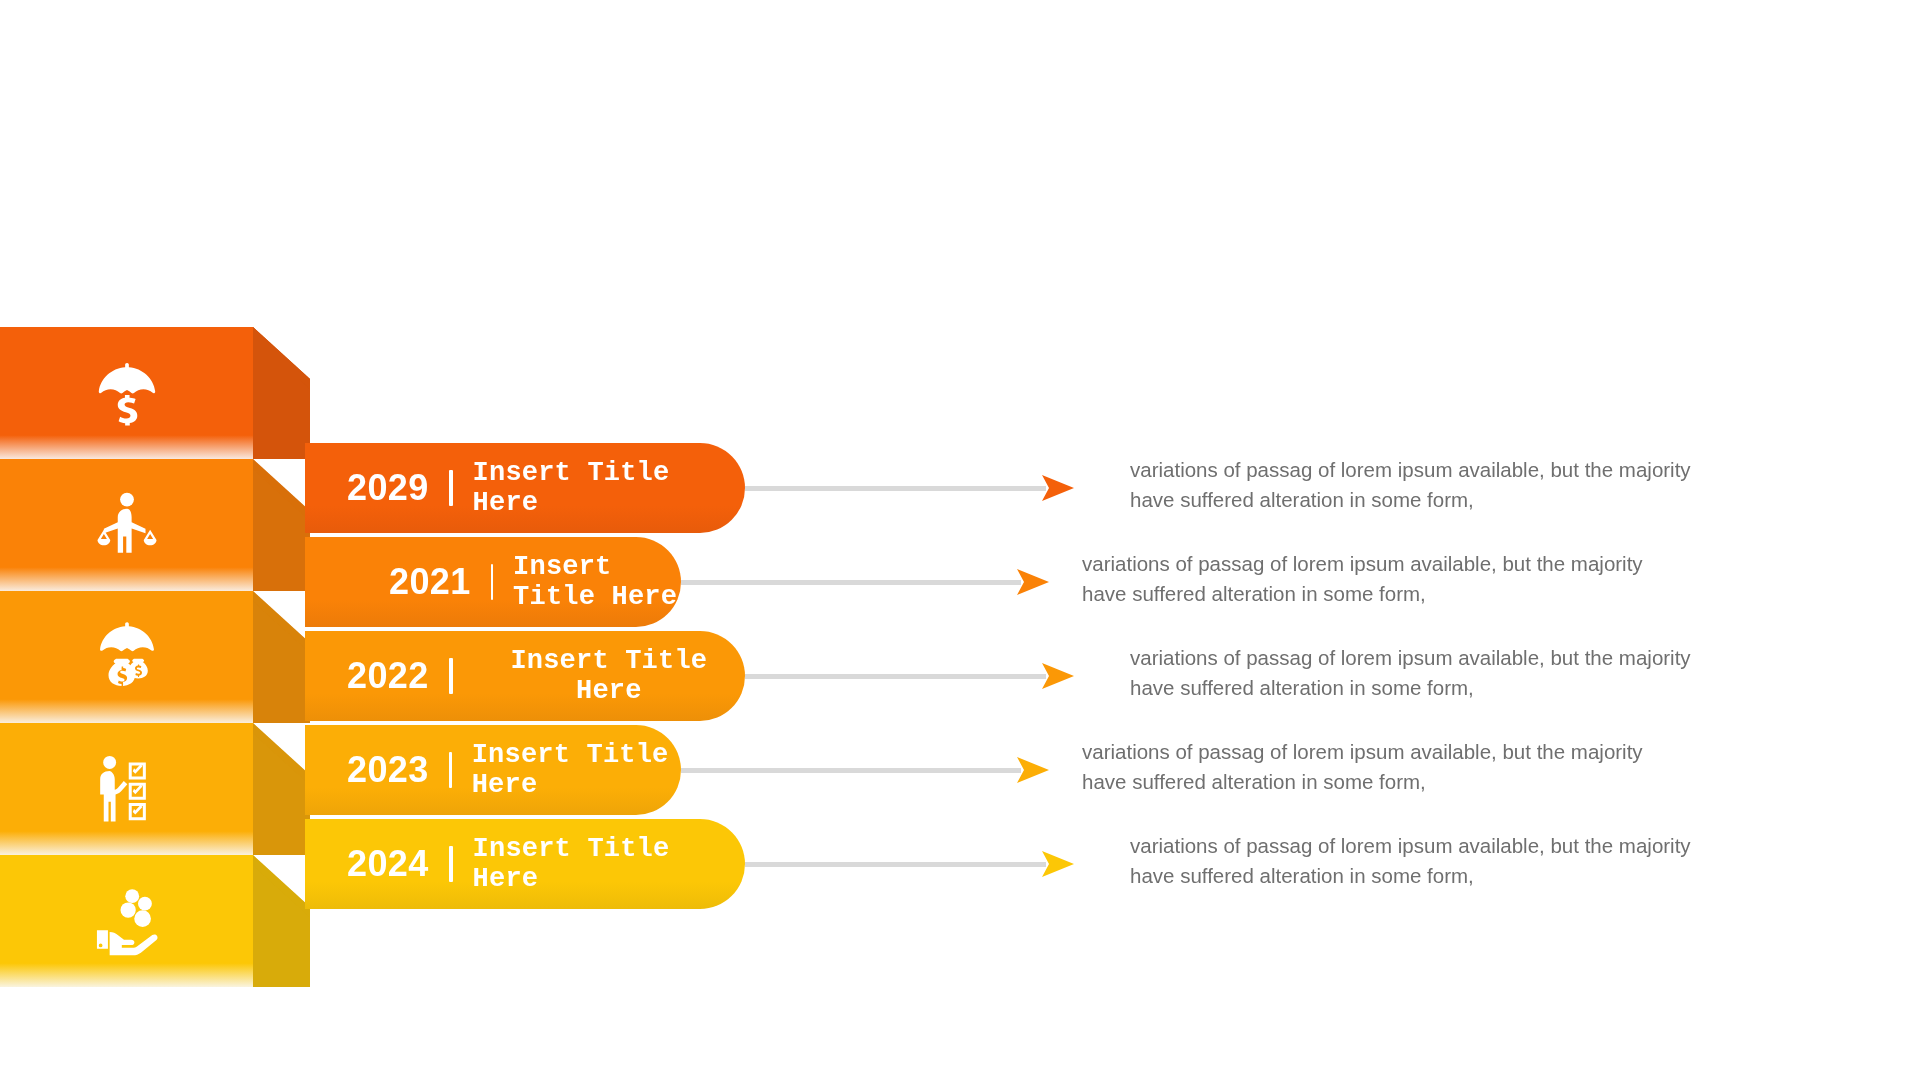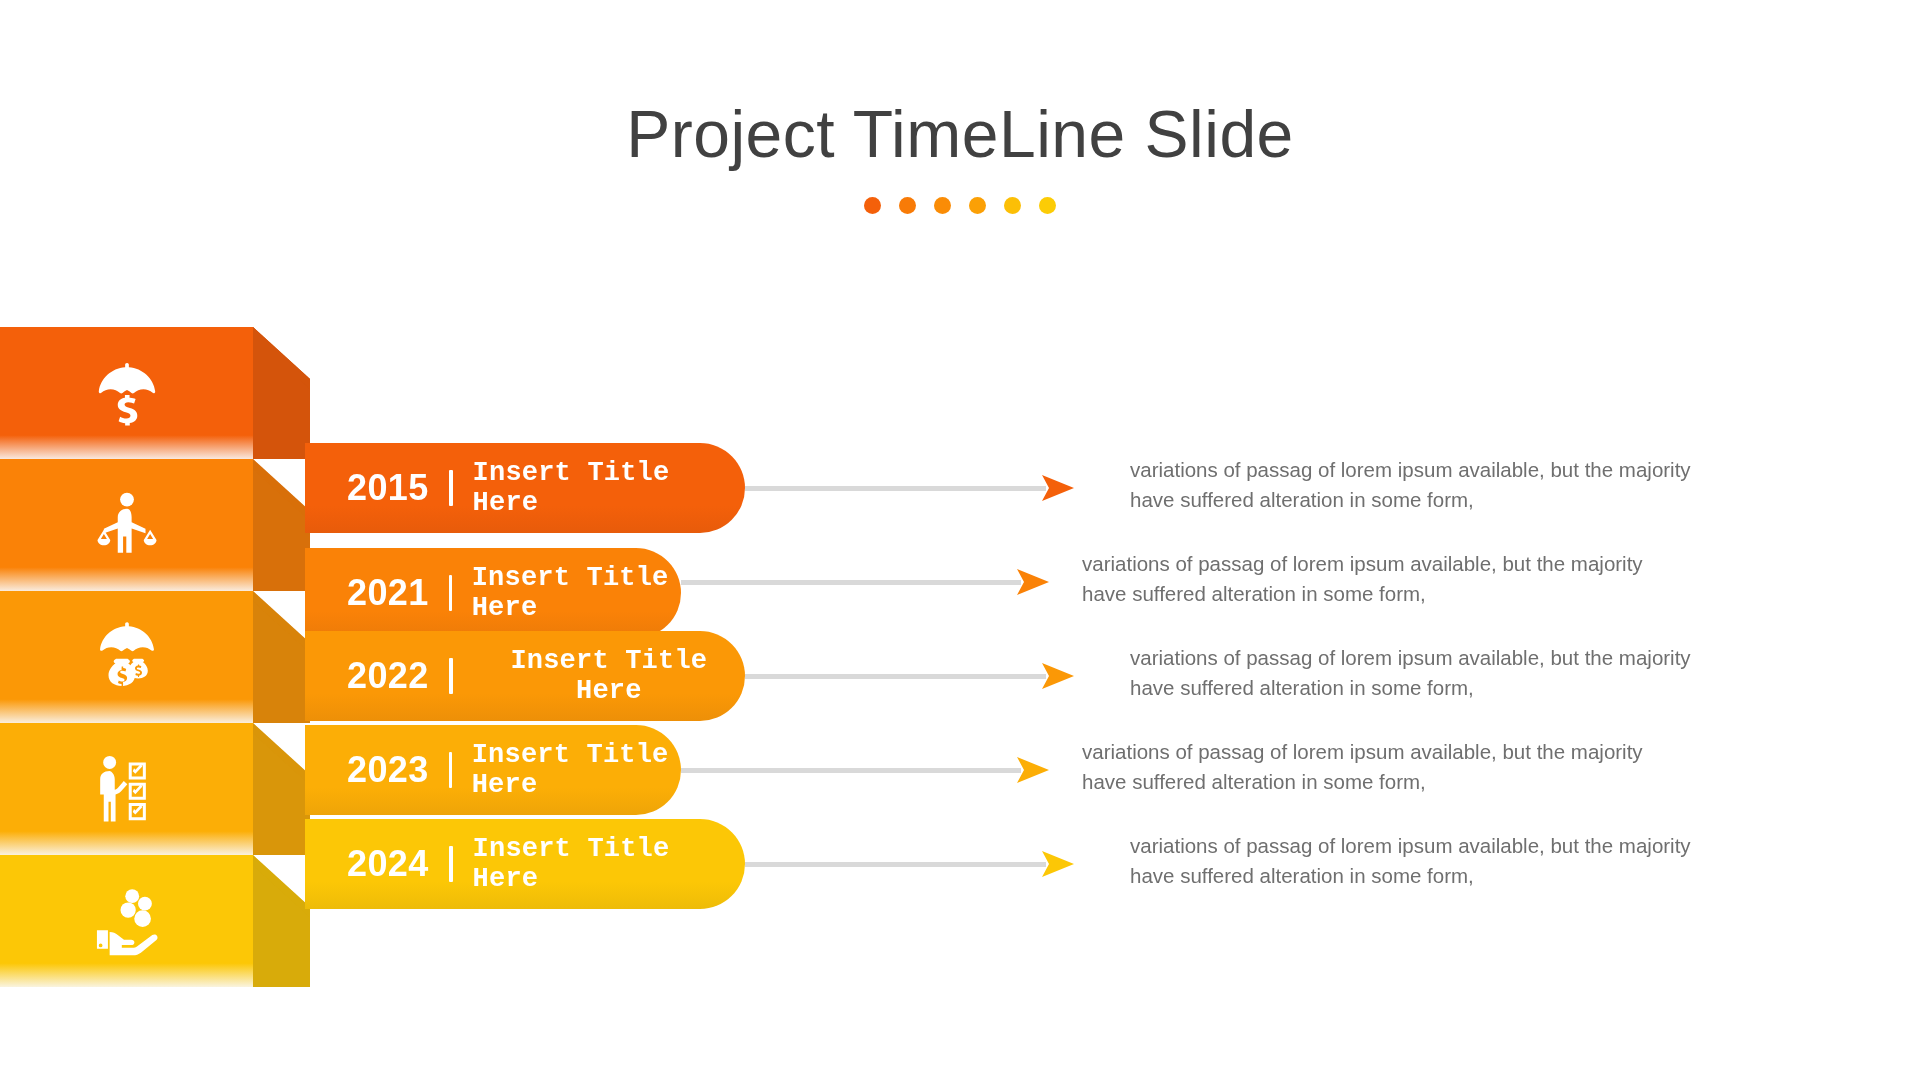--- a/index.html
+++ b/index.html
@@ -58,31 +58,20 @@
     position:absolute; width:600px;
     font-size:20.5px; line-height:1.45; color:#6f6f6f;
     font-family:Liberation Sans, sans-serif;
   }
 </style>
 </head>
 <body>
 
 <div class="slide">
 
-  <div class="header">
-    <div class="title">Project TimeLine Slide</div>
-    <div class="dots" id="dot-row">
-        <span class="dot" style="background: rgb(244, 96, 10);"></span>
-        <span class="dot" style="background: rgb(248, 123, 7);"></span>
-        <span class="dot" style="background: rgb(250, 140, 6);"></span>
-        <span class="dot" style="background: rgb(251, 160, 6);"></span>
-        <span class="dot" style="background: rgb(252, 191, 6);"></span>
-        <span class="dot" style="background: rgb(252, 204, 6);"></span>
-      </div>
-  </div>
 
   <div class="iconstack" id="iconstack">
       <div class="icon-row" style="top: 0px;">
         <div class="icon-face" style="background: linear-gradient(rgb(244, 96, 10) 0%, rgb(244, 96, 10) 82%, rgba(212, 84, 11, 0.133) 100%);">
           <svg viewBox="0 0 64 64">
         <path fill="#ffffff" d="M32 6c-1 0-1.6.7-1.6 1.6v2.2C18.6 10.6 9 19.5 7.6 30.6c-.15 1.2 1.25 2 2.2 1.2 2.2-1.9 5-3 8-3 3.1 0 6 1.2 8.2 3.2.6.55 1.5.55 2.1 0 1.2-1.1 2.5-2 3.9-2.5V7.6C31.99 6.7 32.9 6 32 6z"></path>
         <path fill="#ffffff" d="M32 6c.9 0 1.6.7 1.6 1.6v2.2c11.8.8 21.4 9.7 22.8 20.8.15 1.2-1.25 2-2.2 1.2-2.2-1.9-5-3-8-3-3.1 0-6 1.2-8.2 3.2-.6.55-1.5.55-2.1 0-1.2-1.1-2.5-2-3.9-2.5V7.6"></path>
         <path fill="#ffffff" d="M34.2 36.1v-2.3h-4v2.25c-3.6.45-6.2 2.9-6.2 6.1 0 3.5 2.6 5.3 6.9 6.5 3.2.9 4.1 1.7 4.1 3 0 1.4-1.35 2.4-3.5 2.4-2.1 0-4-.7-5.45-1.6l-1.3 4.05c1.45.85 3.5 1.5 5.65 1.65V60h4v-2.05c3.95-.5 6.5-3.05 6.5-6.35 0-3.2-1.85-5.25-6.4-6.55-3.3-1-4.6-1.6-4.6-3 0-1.1 1-2.15 3.2-2.15 2.3 0 3.95.65 5.05 1.2l1.3-3.95c-1.3-.6-2.8-1.05-4.7-1.15z"></path>
       </svg>
         </div>
@@ -166,25 +155,25 @@
      </svg>
         </div>
       </div>
       <div style="position: absolute; left: 253px; top: 0px; width: 57px; height: 52px;"><svg viewBox="0 0 57 52" preserveAspectRatio="none">
       <polygon points="0,0 57,52 0,52" fill="#D4540B"></polygon>
         </svg></div>
     </div>
 
   <div class="bars" id="bars">
       <div class="bar" style="top: 0px; width: 440px; background: linear-gradient(rgb(244, 96, 10) 0%, rgb(244, 96, 10) 70%, rgb(212, 84, 11) 145%);">
-        <span class="bar-year">2015</span>
-        <span class="bar-sep"></span>
-        <span class="bar-label">Insert Title Here</span>
-      </div>
-      <div class="bar" style="top: 105px; width: 376px; background: linear-gradient(rgb(250, 130, 7) 0%, rgb(250, 130, 7) 70%, rgb(216, 112, 10) 145%);">
+        <span class="bar-year">2029</span>
+        <span class="bar-sep"></span>
+        <span class="bar-label">Insert Title Here</span>
+      </div>
+      <div class="bar" style="top: 94px; width: 376px; background: linear-gradient(rgb(250, 130, 7) 0%, rgb(250, 130, 7) 70%, rgb(216, 112, 10) 145%); padding-left: 42px;">
         <span class="bar-year">2021</span>
         <span class="bar-sep"></span>
         <span class="bar-label">Insert Title Here</span>
       </div>
       <div class="bar" style="top: 188px; width: 440px; background: linear-gradient(rgb(251, 152, 6) 0%, rgb(251, 152, 6) 70%, rgb(216, 131, 10) 145%); text-align: center;">
         <span class="bar-year">2022</span>
         <span class="bar-sep"></span>
         <span class="bar-label">Insert Title Here</span>
       </div>
       <div class="bar" style="top: 282px; width: 376px; background: linear-gradient(rgb(252, 174, 6) 0%, rgb(252, 174, 6) 70%, rgb(217, 150, 10) 145%);">

